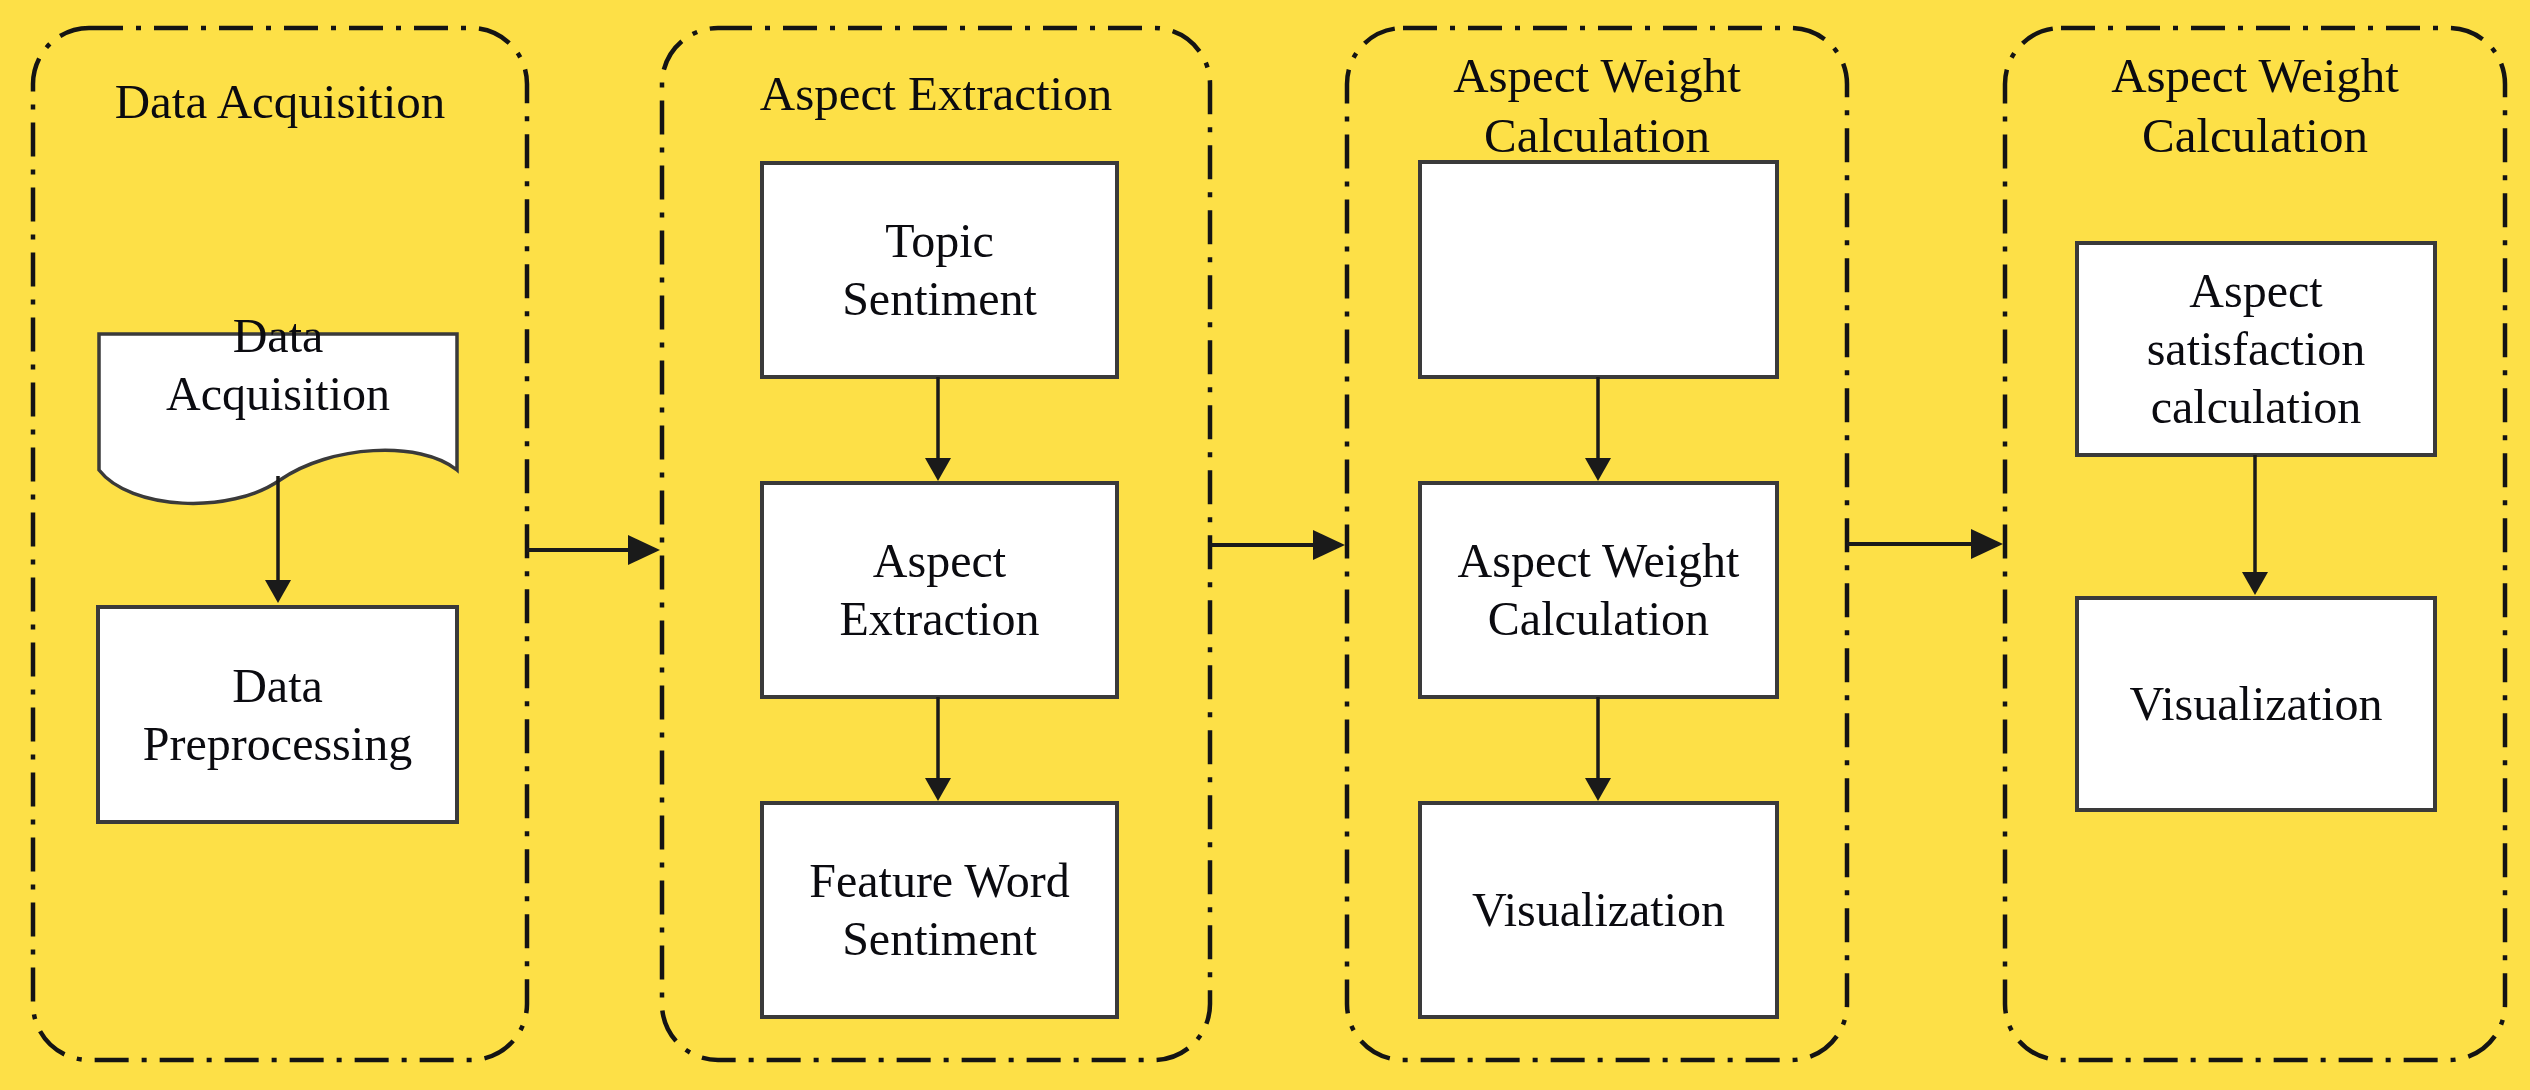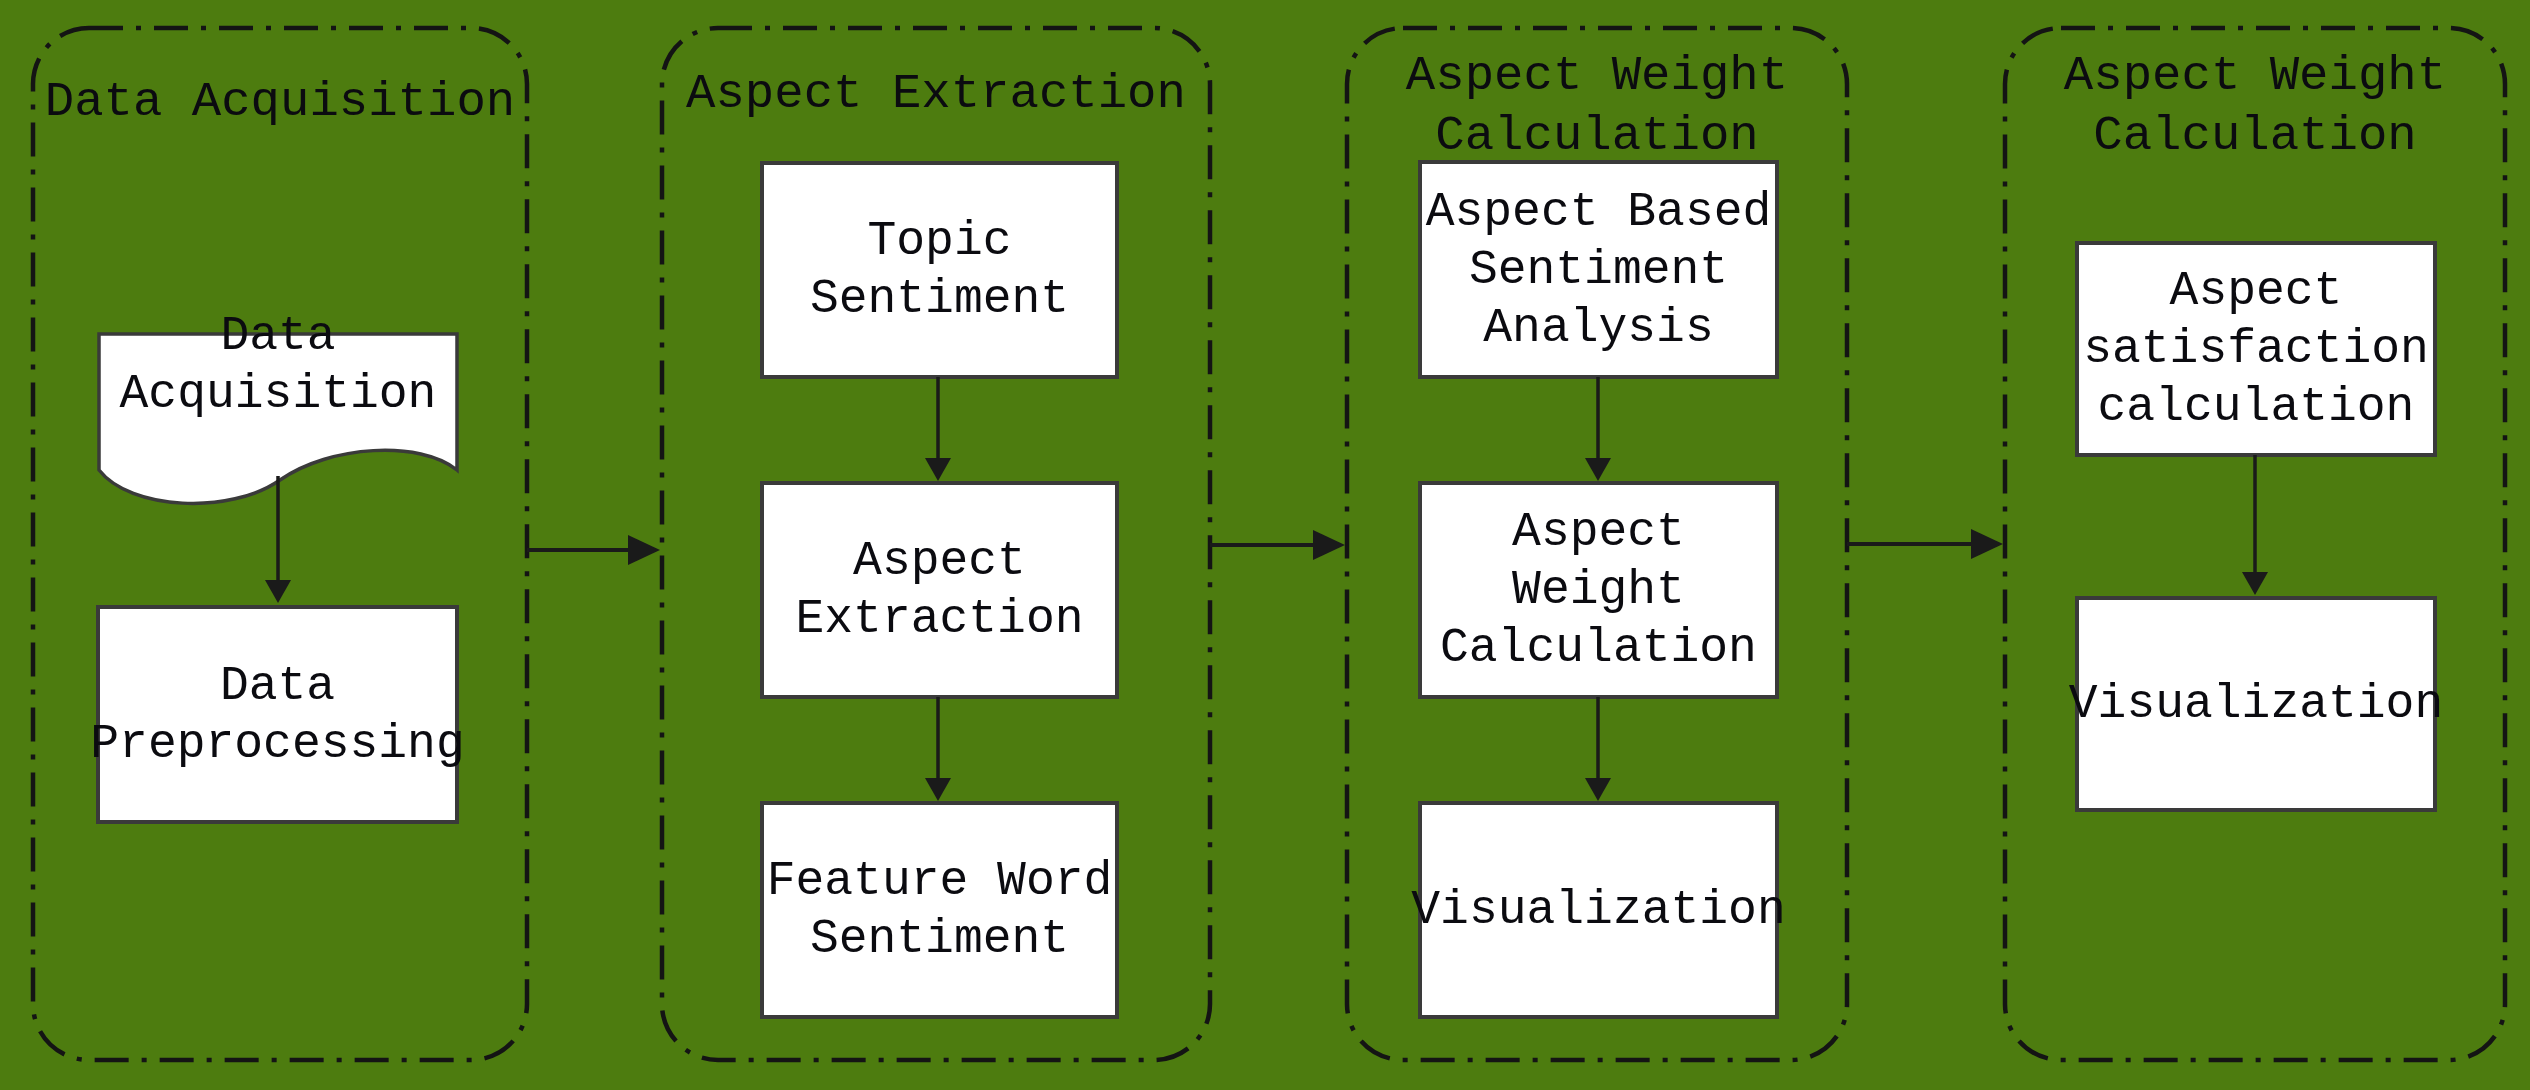--- a/index.html
+++ b/index.html
@@ -4,23 +4,23 @@
 <style>
   html, body {
     margin: 0;
     padding: 0;
     background: #ffffff;
   }
   .canvas {
     position: relative;
     width: 2530px;
     height: 1090px;
-    background: #4d7c0f;
+    background: #fde047;
     overflow: hidden;
-    font-family: Liberation Mono, monospace;
+    font-family: Liberation Serif, serif;
   }
   .layer {
     position: absolute;
     left: 0; top: 0;
     width: 2530px;
     height: 1090px;
   }
   .label {
     position: absolute;
     display: flex;
@@ -102,23 +102,20 @@
   <div class="label" style="left:98px; top:607px; width:359px; height:215px;">Data
 Preprocessing</div>
 
   <div class="label" style="left:762px; top:163px; width:355px; height:214px;">Topic
 Sentiment</div>
   <div class="label" style="left:762px; top:483px; width:355px; height:214px;">Aspect
 Extraction</div>
   <div class="label" style="left:762px; top:803px; width:355px; height:214px;">Feature Word
 Sentiment</div>
 
-  <div class="label" style="left:1420px; top:162px; width:357px; height:215px;">Aspect Based
-Sentiment
-Analysis</div>
   <div class="label" style="left:1420px; top:483px; width:357px; height:214px;">Aspect Weight
 Calculation</div>
   <div class="label" style="left:1420px; top:803px; width:357px; height:214px;">Visualization</div>
 
   <div class="label" style="left:2077px; top:243px; width:358px; height:212px;">Aspect
 satisfaction
 calculation</div>
   <div class="label" style="left:2077px; top:598px; width:358px; height:212px;">Visualization</div>
 
 </div>

